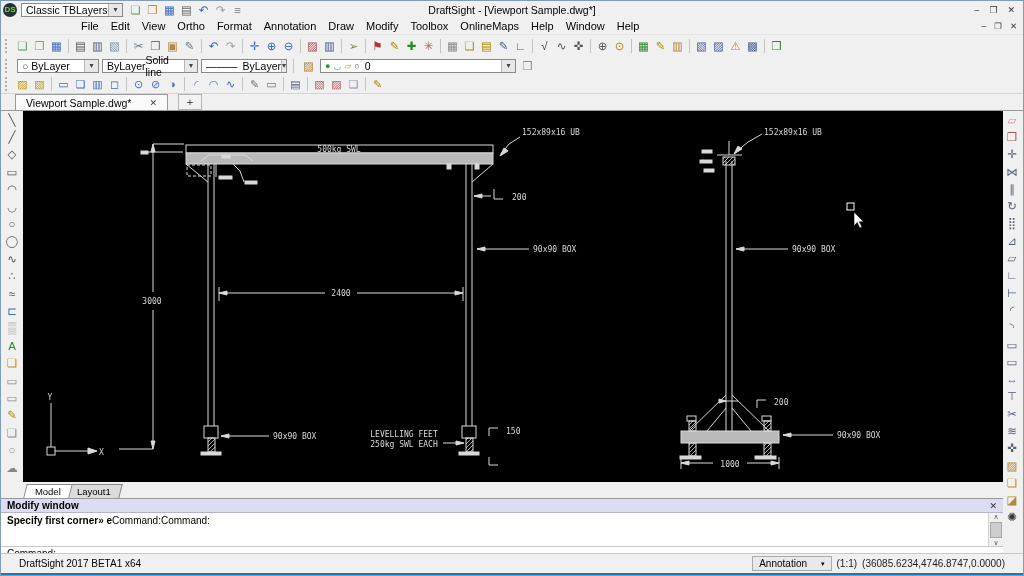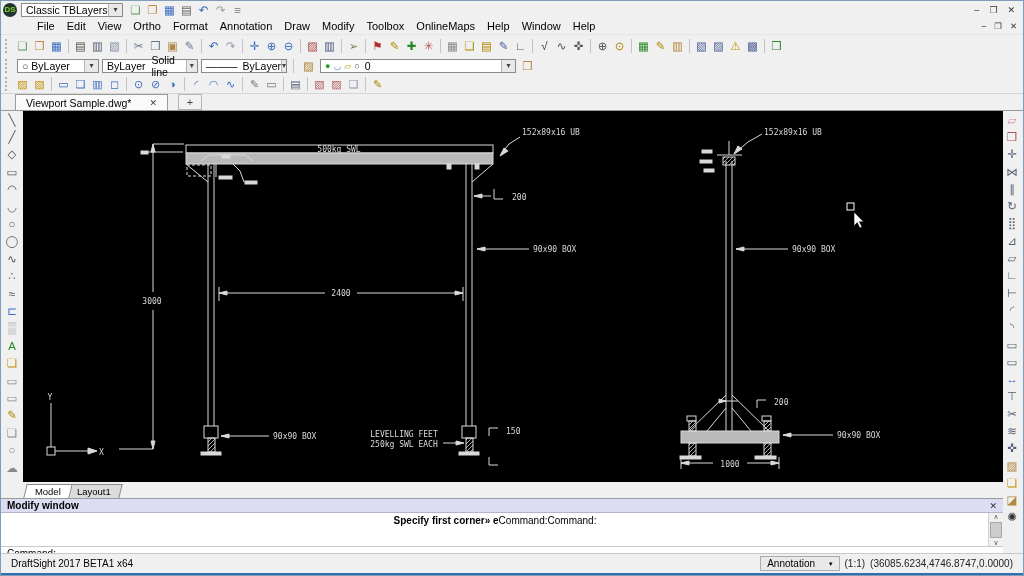--- a/index.html
+++ b/index.html
@@ -51,31 +51,31 @@
             align-items:flex-end;padding-left:2px;box-sizing:border-box;}
   .sheettab{height:13px;padding:0 9px;font-size:9.5px;display:flex;align-items:center;border:1px solid #8a8a8a;
             border-bottom:none;background:#dcdcdc;transform:skewX(-14deg);margin-right:-4px;}
   .sheettab span{transform:skewX(14deg);}
   .sheettab.active{background:#fff;z-index:2;}
   
   #cmdwin{position:absolute;left:0;top:497px;width:1002px;height:61px;background:#fff;border-top:1px solid #9a9a9a;}
   #cmdhead{height:13px;background:#dcdcf2;border-bottom:1px solid #b5b5c8;display:flex;align-items:center;
            padding:0 6px;font-weight:bold;font-size:10px;}
   #cmdhead .x{margin-left:auto;font-weight:normal;font-size:9px;color:#333;}
-  #cmdhist{position:absolute;left:0;top:14px;right:14px;bottom:13px;padding:1px 6px;overflow:hidden;text-align:center;}
+  #cmdhist{position:absolute;left:0;top:14px;right:14px;bottom:13px;padding:1px 6px;overflow:hidden;}
   .cmdline{font-size:10px;line-height:10.5px;white-space:pre;}
   .cmdline.bold{font-weight:bold;}
   #cmdscroll{position:absolute;right:0;top:14px;width:14px;bottom:13px;background:#f0f0f0;border-left:1px solid #d0d0d0;
              display:flex;flex-direction:column;align-items:center;justify-content:space-between;font-size:7px;color:#555;}
   #cmdscroll .thumb{width:10px;flex:0 0 14px;background:#cdcdcd;border:1px solid #a8a8a8;}
   #cmdinput{position:absolute;left:0;right:0;bottom:0;height:13px;border-top:1px solid #c9c9c9;display:flex;
             align-items:center;padding-left:6px;font-size:10px;background:#fff;}
   
   #statusbar{top:552px;height:20px;background:#f0f0f0;border-top:1px solid #c9c9c9;display:flex;align-items:center;
-             font-size:10px;padding:0 10px;gap:5px;}
+             font-size:10px;padding:0 18px;gap:5px;}
   #statusbar .ver{margin-right:auto;}
   .sbtn{border:1px solid #ababab;background:#e4e4e4;padding:0 7px;height:13px;display:inline-flex;align-items:center;
         font-size:10px;border-radius:1px;}
   .sbtn.active{border-color:#3d8bd4;background:#dcebf8;}
   #anno-btn{border:1px solid #ababab;background:#e9e9e9;height:13px;display:inline-flex;align-items:center;gap:14px;
             padding:0 6px;font-size:10px;}
   .plain{font-size:10px;color:#222;}
   #bottomedge{position:absolute;left:0;right:0;bottom:0;height:2px;background:#2f6fad;}
 </style>
 </head>
@@ -91,29 +91,30 @@
     </span>
     <span style="display:flex;">
         <span class="ticon" style="color: rgb(90, 154, 90);">❏</span>
         <span class="ticon" style="color: rgb(192, 136, 64);">❐</span>
         <span class="ticon" style="color: rgb(58, 108, 192);">▦</span>
         <span class="ticon" style="color: rgb(102, 102, 102);">▤</span>
         <span class="ticon" style="color: rgb(58, 108, 192);">↶</span>
         <span class="ticon" style="color: rgb(154, 164, 176);">↷</span>
         <span class="ticon" style="color: rgb(119, 119, 119);">≡</span>
       </span>
+    <span id="title-text">DraftSight - [Viewport Sample.dwg*]</span>
     <span class="wctr">
       <span>–</span>
       <span>❐</span>
       <span>✕</span>
     </span>
   </div>
 
   <div class="bar" id="menubar">
-    <span style="display:flex;">
+    <span style="display:flex;margin-left:44px;">
         <span class="menu-item">File</span>
         <span class="menu-item">Edit</span>
         <span class="menu-item">View</span>
         <span class="menu-item">Ortho</span>
         <span class="menu-item">Format</span>
         <span class="menu-item">Annotation</span>
         <span class="menu-item">Draw</span>
         <span class="menu-item">Modify</span>
         <span class="menu-item">Toolbox</span>
         <span class="menu-item">OnlineMaps</span>
@@ -189,21 +190,21 @@
 
   <div class="bar" id="propbar">
     <span class="grip"></span>
     <span class="combo" style="width:82px;">
       <span style="color:#555;margin-right:3px;">○</span>
       <span>ByLayer</span>
       <span class="arrow" style="margin-left:auto;">▾</span>
     </span>
     <span class="combo" style="width:96px;">
       <span>ByLayer</span>
-      <span style="margin-left:6px;">Solid line</span>
+      <span style="">Solid line</span>
       <span class="arrow" style="margin-left:auto;">▾</span>
     </span>
     <span class="combo" style="width:86px;">
       <span>———</span>
       <span style="margin-left:5px;">ByLayer</span>
       <span class="arrow" style="margin-left:auto;">▾</span>
     </span>
     <span class="tsep"></span>
     <span class="ticon" style="color:#b08840;">▨</span>
     <span class="combo" style="width:196px;">

